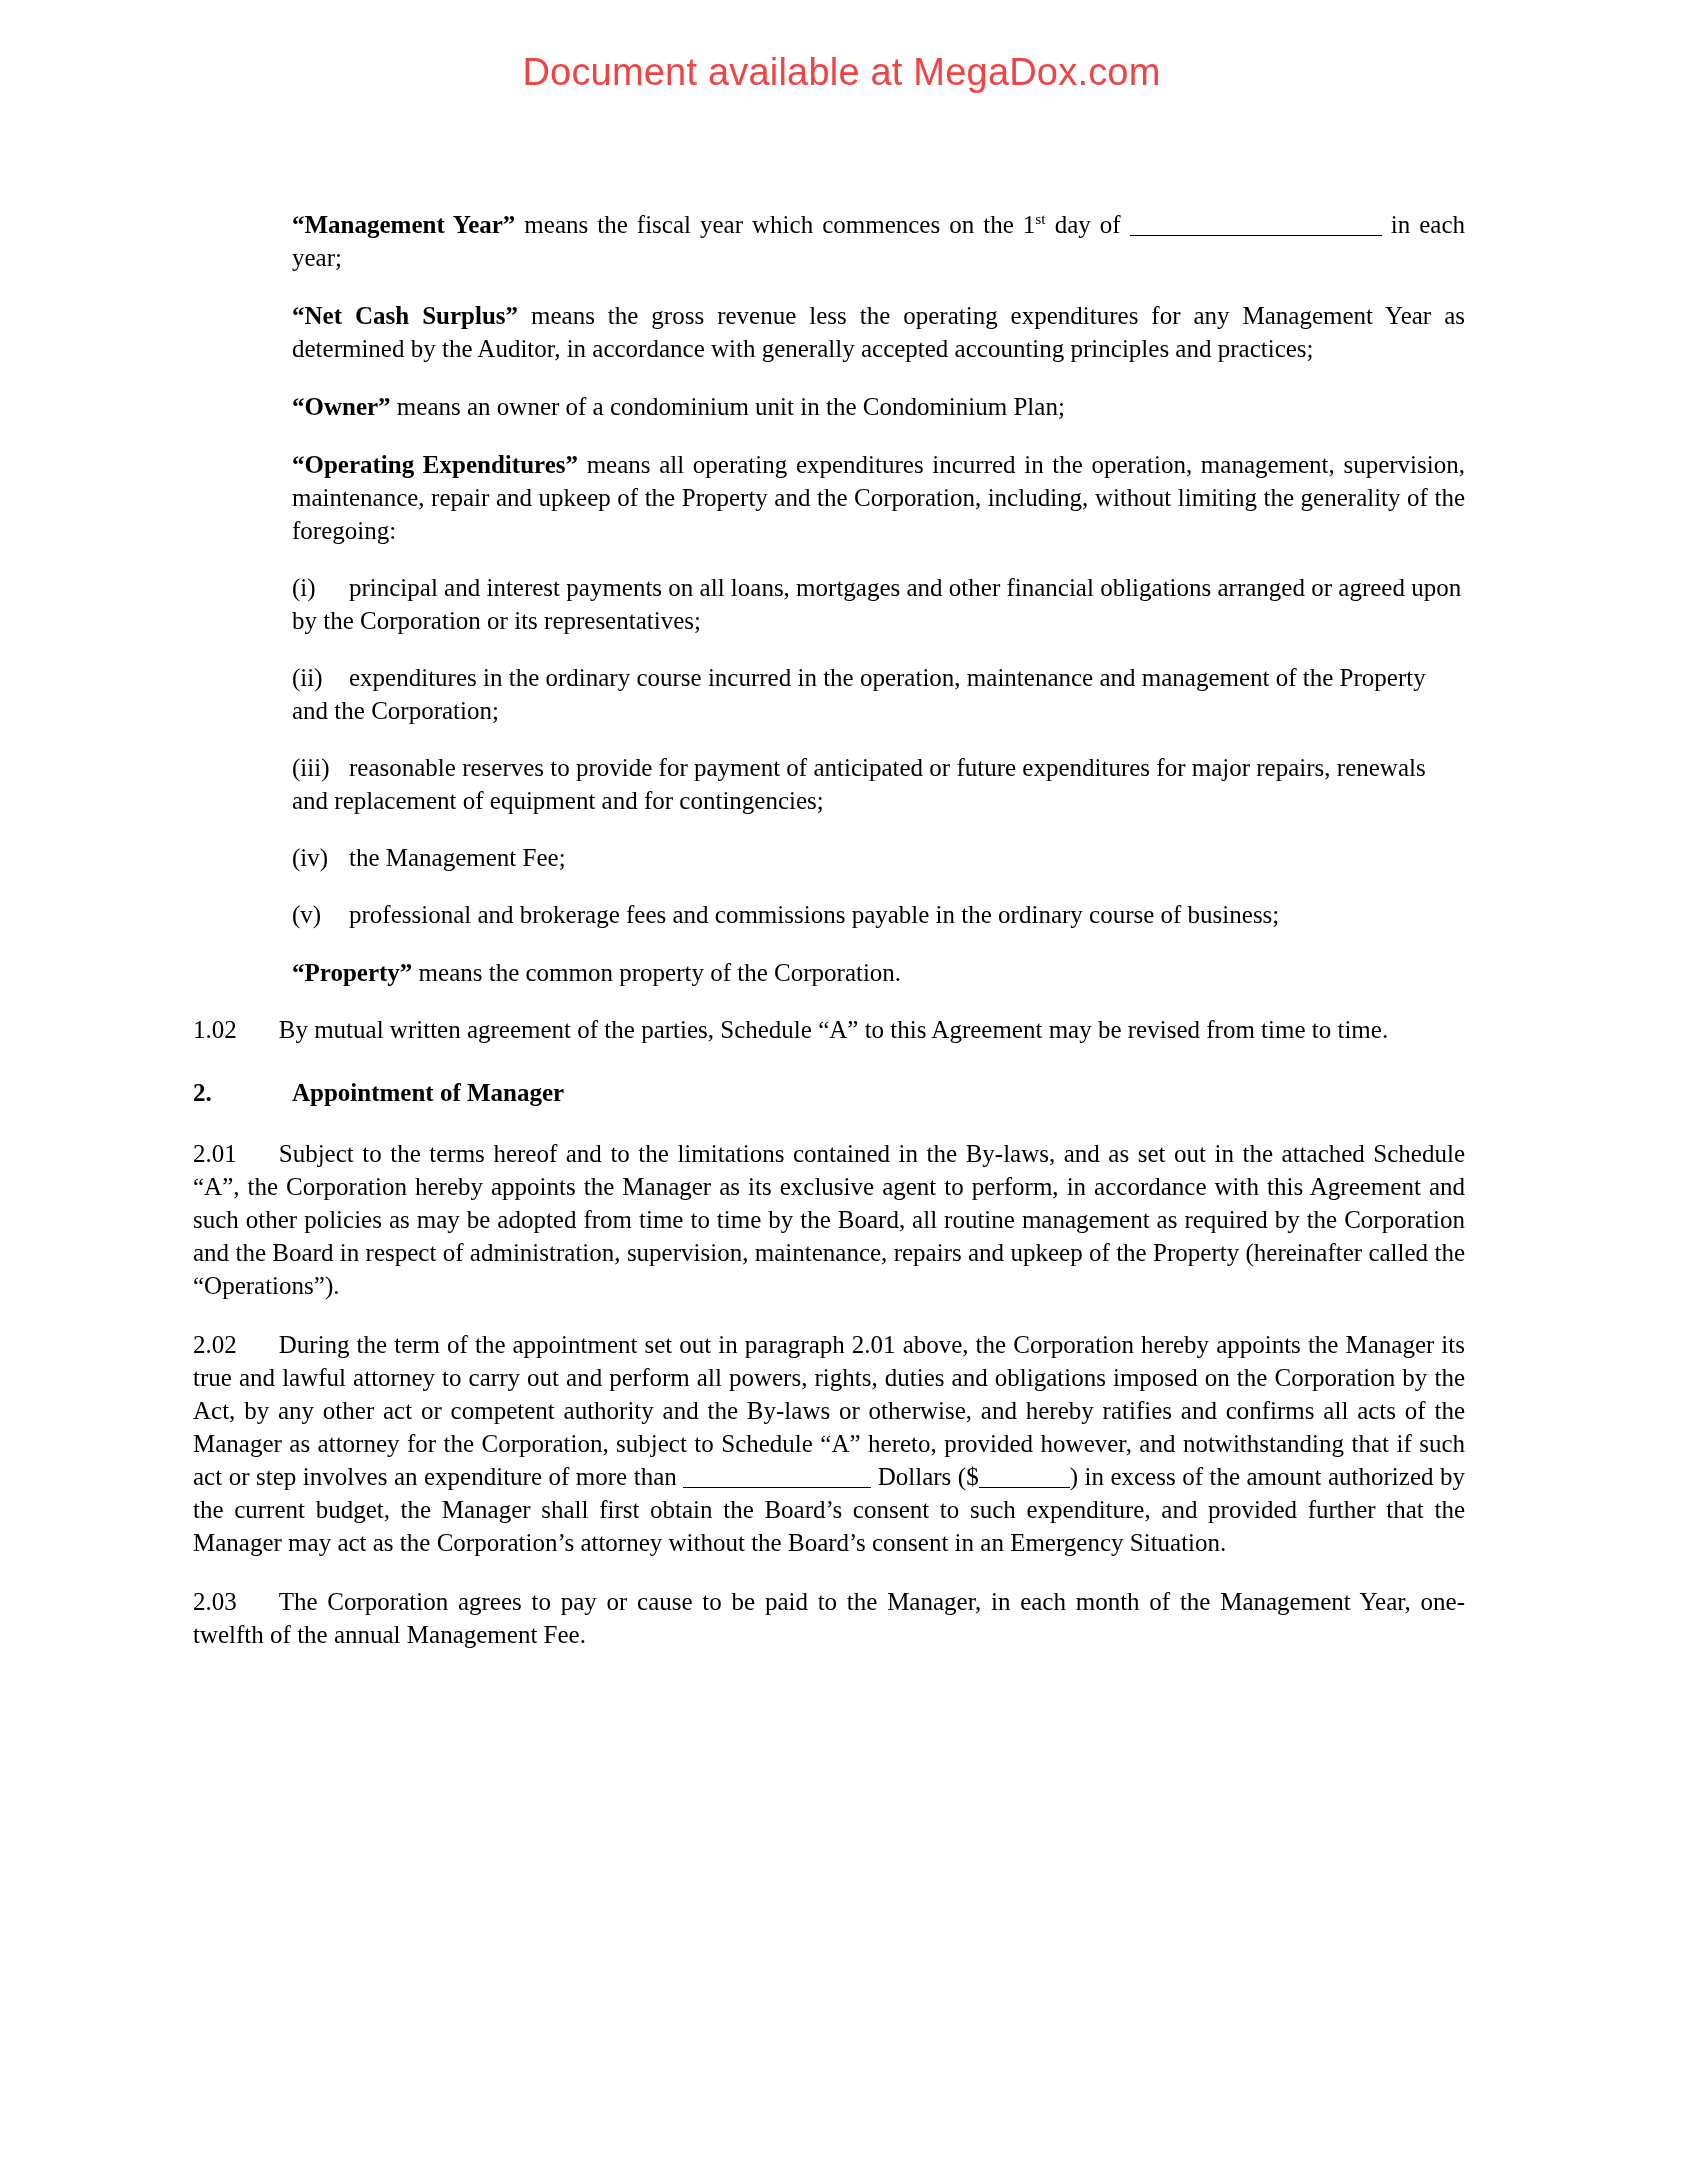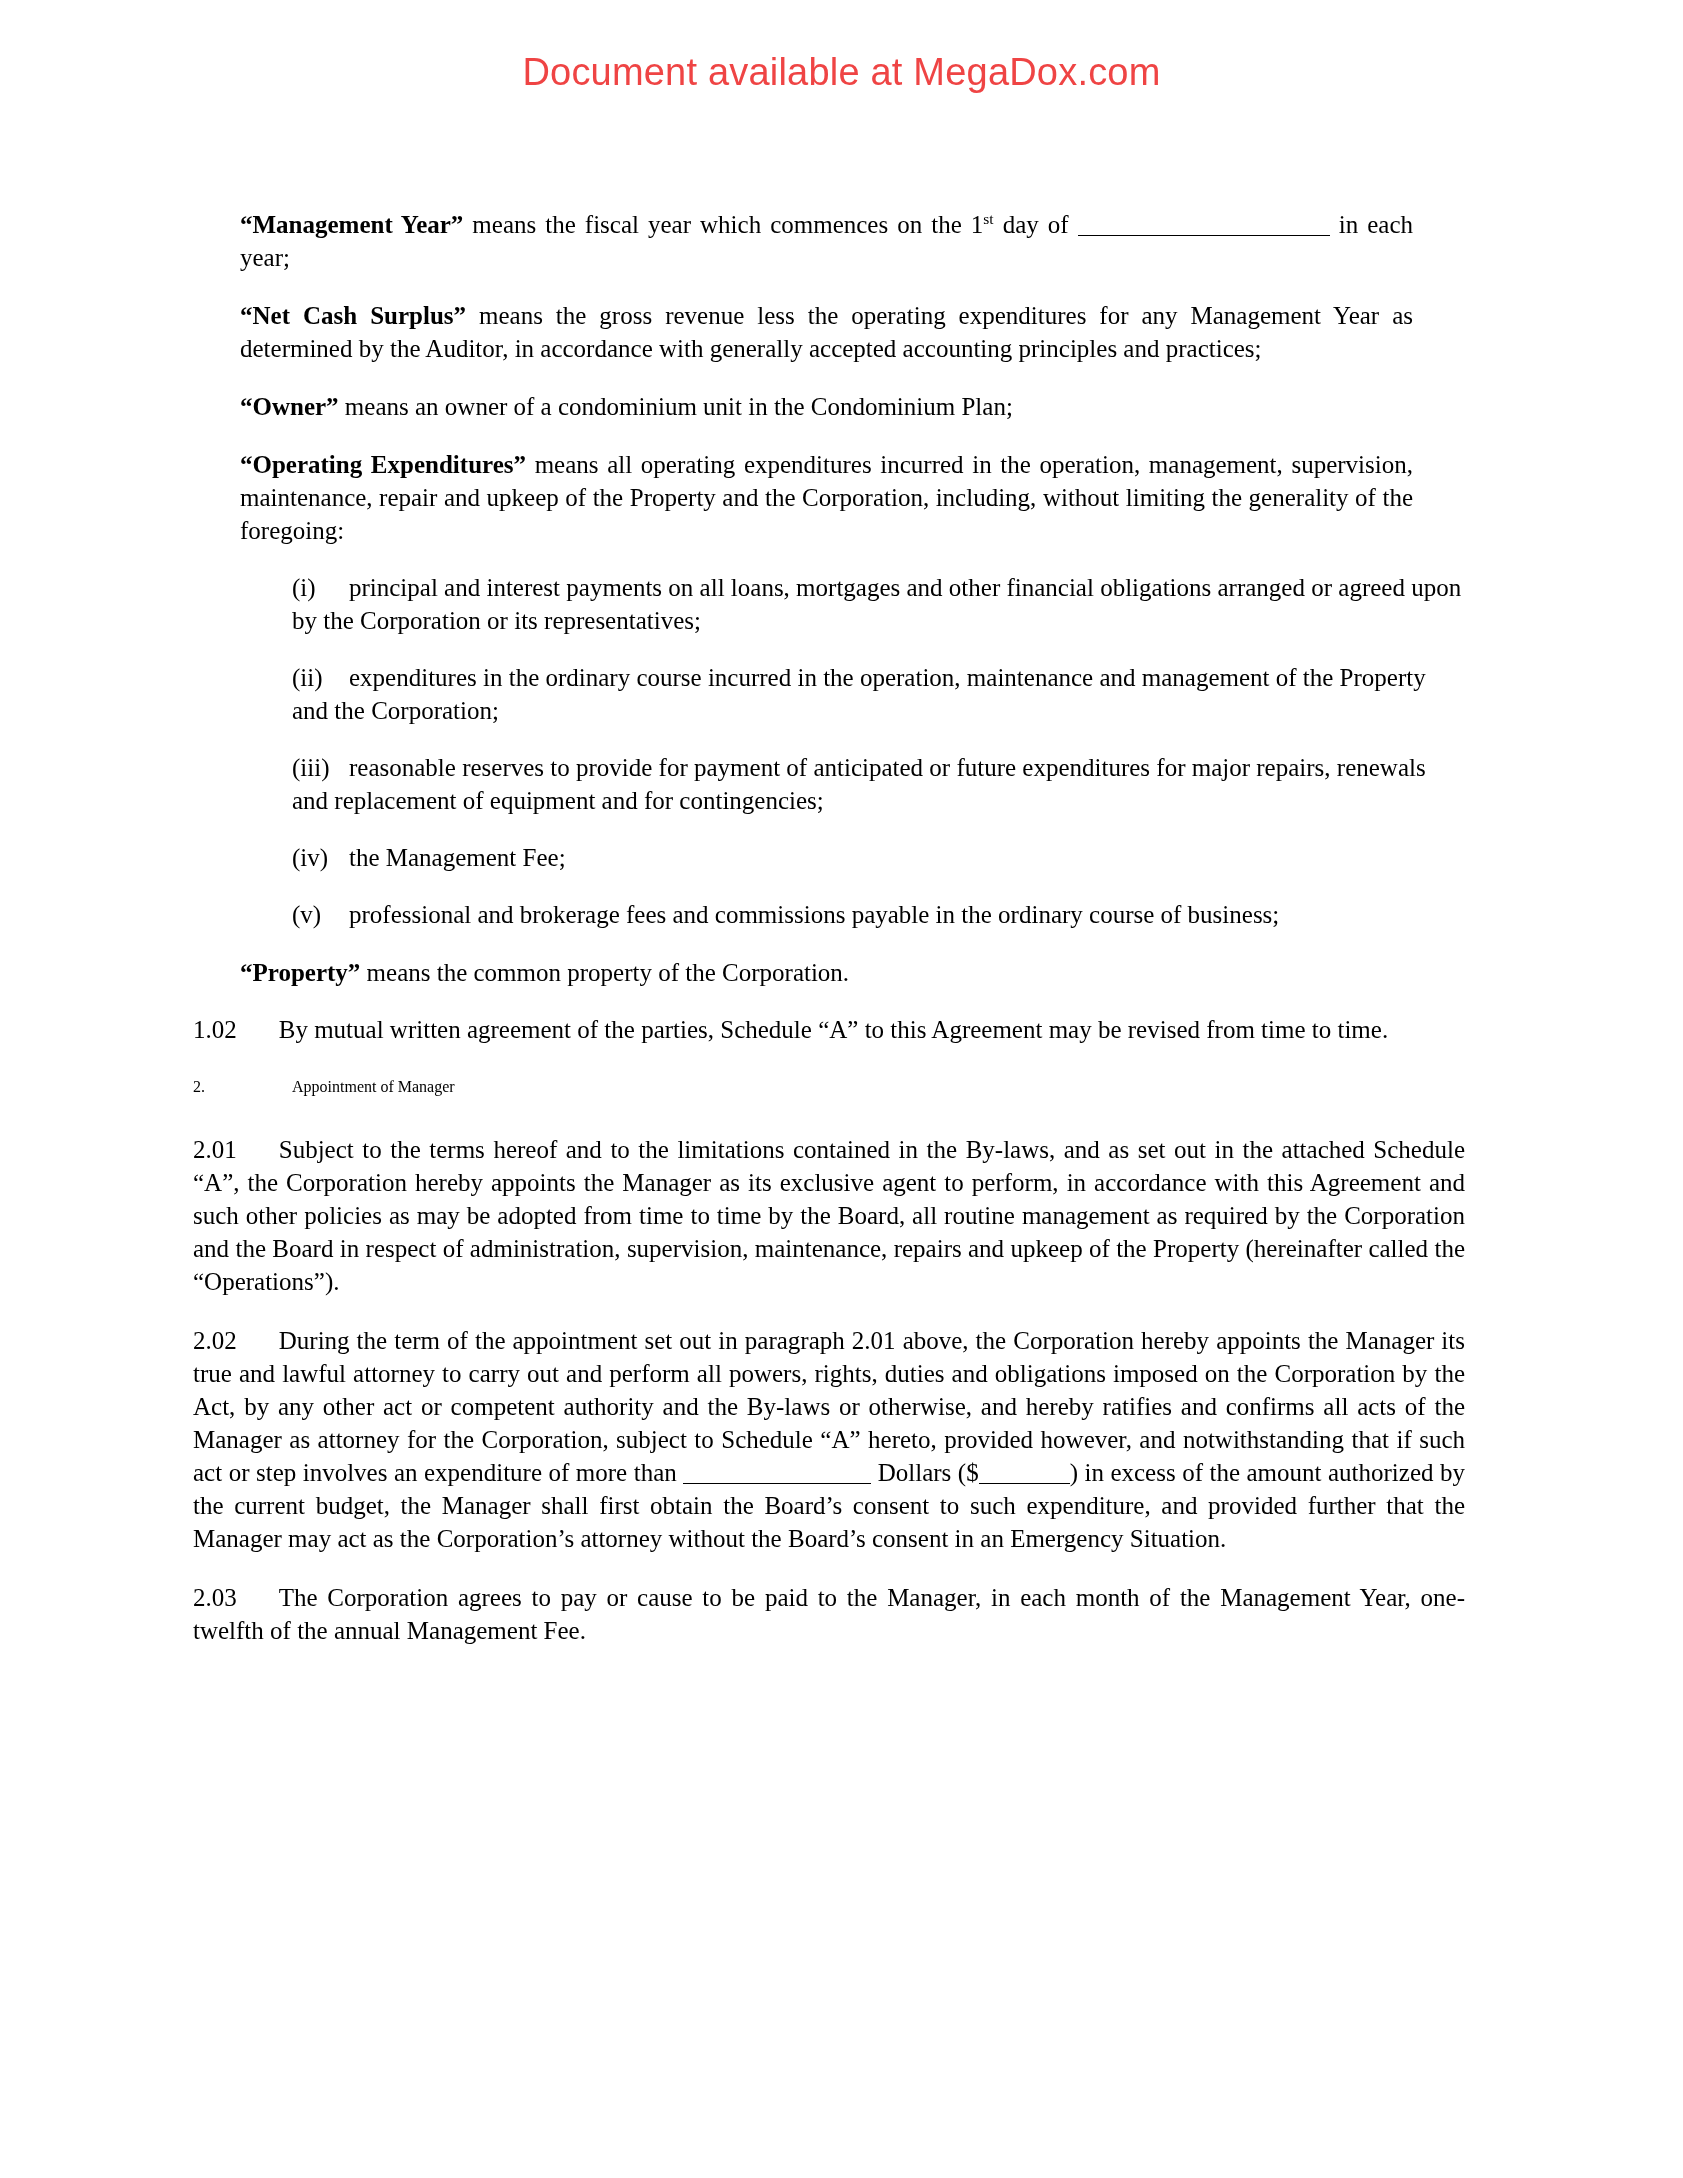--- a/index.html
+++ b/index.html
@@ -26,21 +26,21 @@
 
   .body-col {
     position:absolute;
     top:183px;
     left:193px;
     width:1272px;
   }
 
   
   .defn {
-    margin-left:47px;
+    margin-left:99px;
     width:1173px;
     text-align:justify;
     text-justify:inter-word;
     font-size:25px;
     line-height:1.32;
     margin-bottom:24px;
   }
   .defn .term { font-weight:bold; }
 
   
@@ -75,23 +75,23 @@
     text-justify:inter-word;
     margin-top:19px;
   }
   .clause .cnum { }
   .clause .gap { display:inline-block; width:42px; }
 
   .heading {
     position:relative;
     width:1272px;
     margin-top:30px;
-    margin-bottom:36px;
-    font-size:16px;
-    font-weight:normal;
+    margin-bottom:28px;
+    font-size:25px;
+    font-weight:bold;
     line-height:1.32;
   }
   .heading .hnum { display:inline-block; width:99px; }
 
   .fill-long { text-decoration:none; border-bottom:1.5px solid #000; display:inline-block; width:252px; vertical-align:-3px; }
   .fill-med  { border-bottom:1.5px solid #000; display:inline-block; width:188px; vertical-align:-3px; }
   .fill-short{ border-bottom:1.5px solid #000; display:inline-block; width:91px; vertical-align:-3px; }
   sup.ord { font-size:0.62em; vertical-align:super; }
 </style>
 </head>

